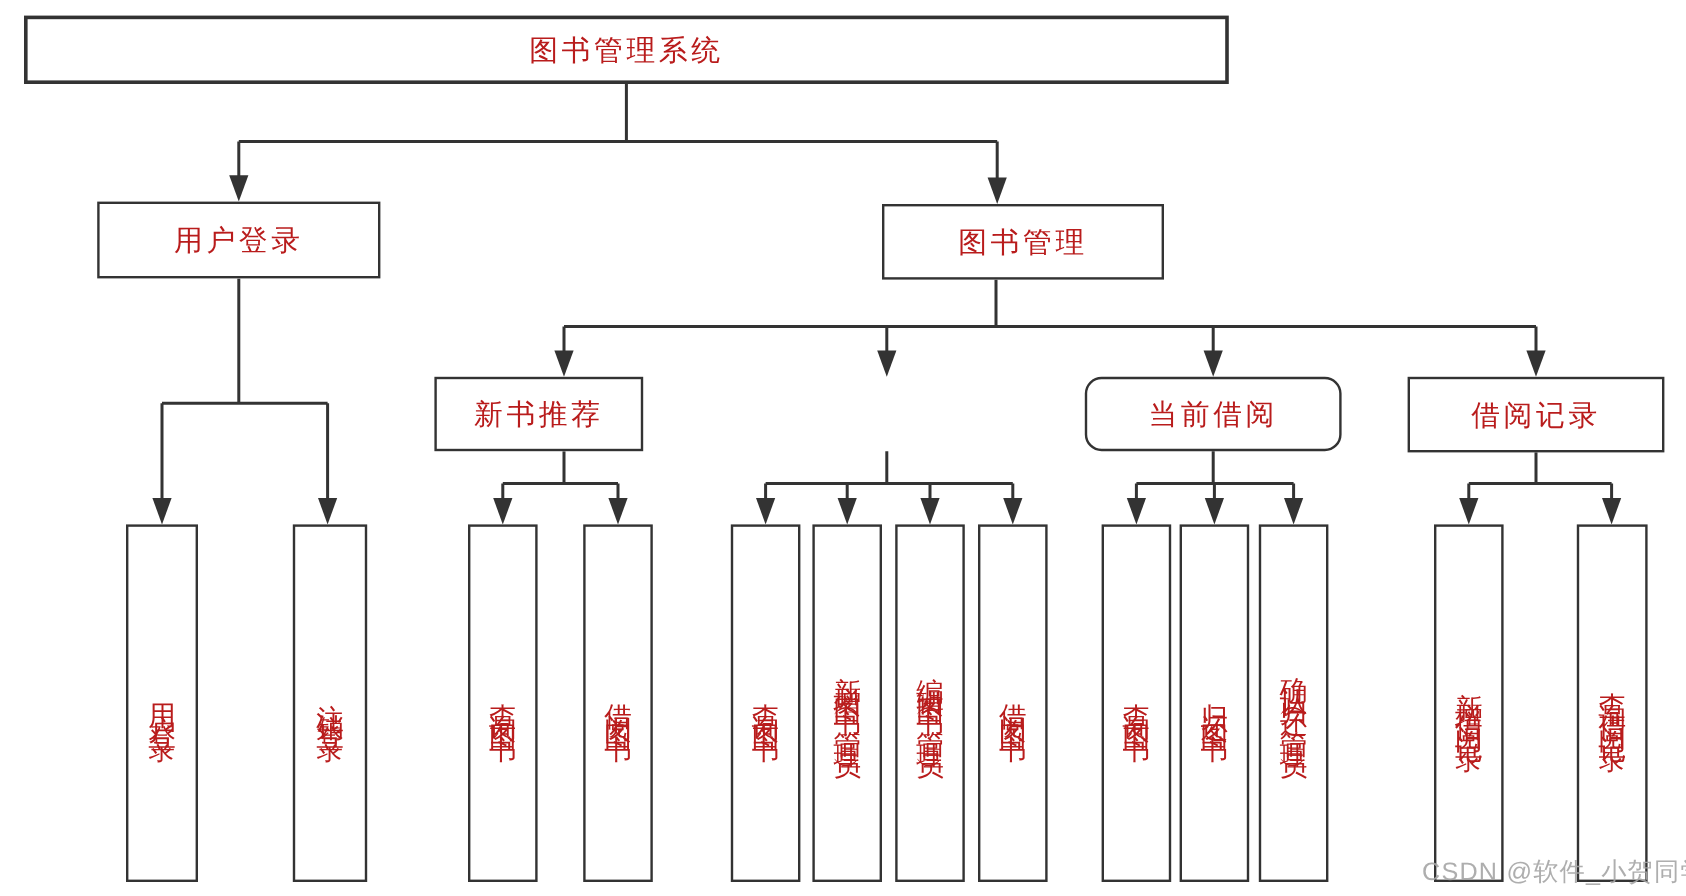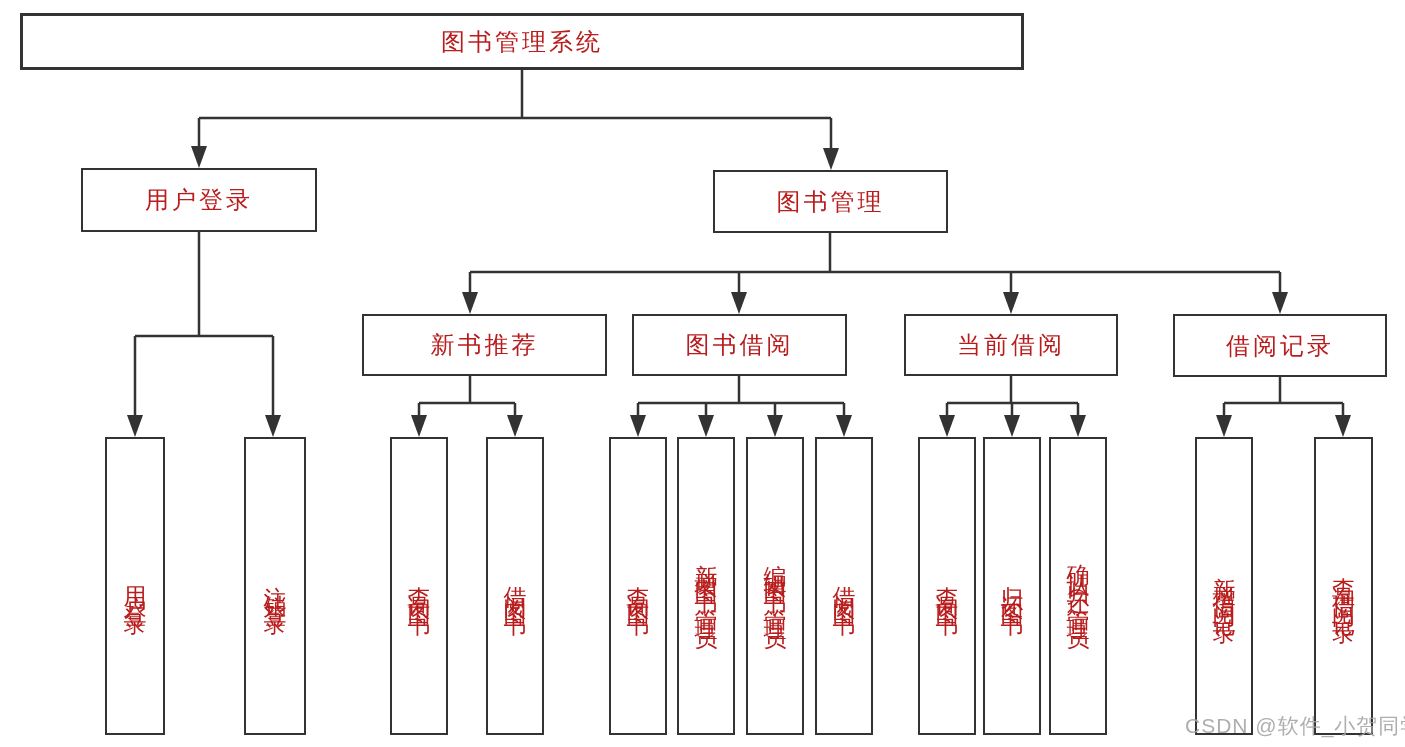--- a/index.html
+++ b/index.html
@@ -97,25 +97,24 @@
       <polygon points="1004,415 1020,415 1012,437"></polygon>
       <polygon points="1070,415 1086,415 1078,437"></polygon>
       <polygon points="1216,415 1232,415 1224,437"></polygon>
       <polygon points="1335,415 1351,415 1343,437"></polygon>
     </g>
   </svg>
 
   <div class="node root" style="left:20px; top:13px; width:1004px; height:57px;">图书管理系统</div>
 
   <div class="node" style="left:81px; top:168px; width:236px; height:64px;">用户登录</div>
-  <div class="node" style="left:713px; top:170px; width:235px; height:63px;">图书管理</div>
+  <div class="node" style="left:735px; top:170px; width:235px; height:63px;">图书管理</div>
 
-  <div class="node" style="left:362px; top:314px; width:245px; height:62px;">新书推荐</div>
-  <div class="node" style="left:632px; top:314px; width:215px; height:62px;">图书借阅</div>
-  <div class="node" style="left:904px; top:314px; width:214px; height:62px;">当前借阅</div>
+  <div class="node" style="left:362px; top:314px; width:174px; height:62px;">新书推荐</div>
+  <div class="node" style="left:904px; top:314px; width:214px; height:62px;border-radius:14px;">当前借阅</div>
   <div class="node" style="left:1173px; top:314px; width:214px; height:63px;">借阅记录</div>
 
   <div class="node v" style="left:105px; top:437px; width:60px; height:298px;">用户登录</div>
   <div class="node v" style="left:244px; top:437px; width:62px; height:298px;">注销登录</div>
 
   <div class="node v" style="left:390px; top:437px; width:58px; height:298px;">查询图书</div>
   <div class="node v" style="left:486px; top:437px; width:58px; height:298px;">借阅图书</div>
 
   <div class="node v" style="left:609px; top:437px; width:58px; height:298px;">查询图书</div>
   <div class="node v" style="left:677px; top:437px; width:58px; height:298px;">新增图书（管理员）</div>

